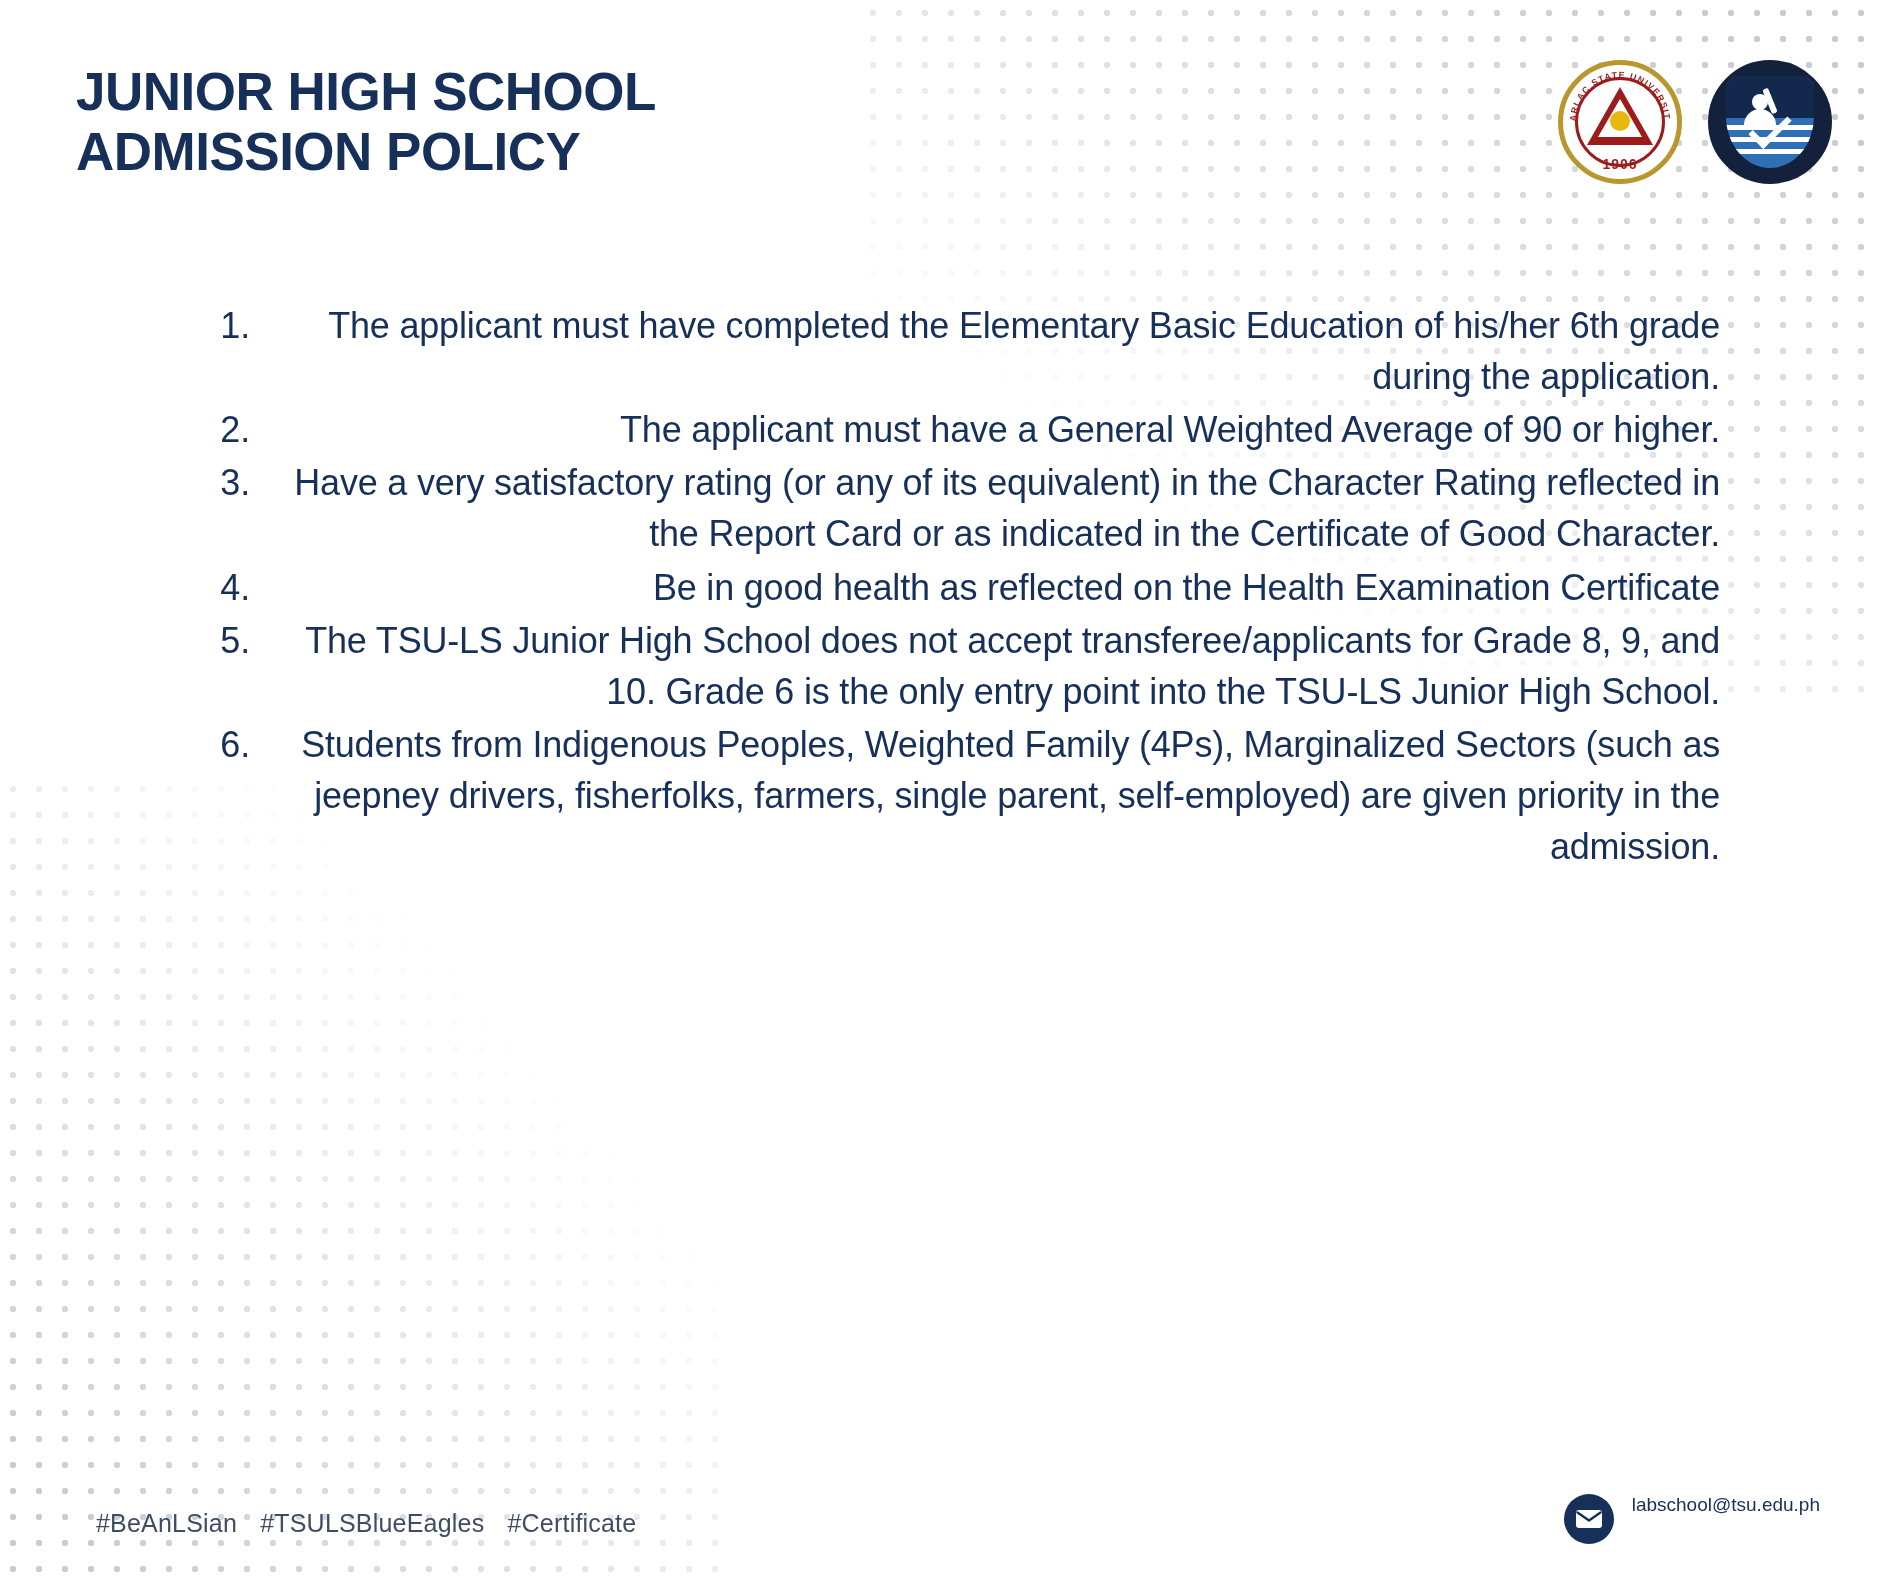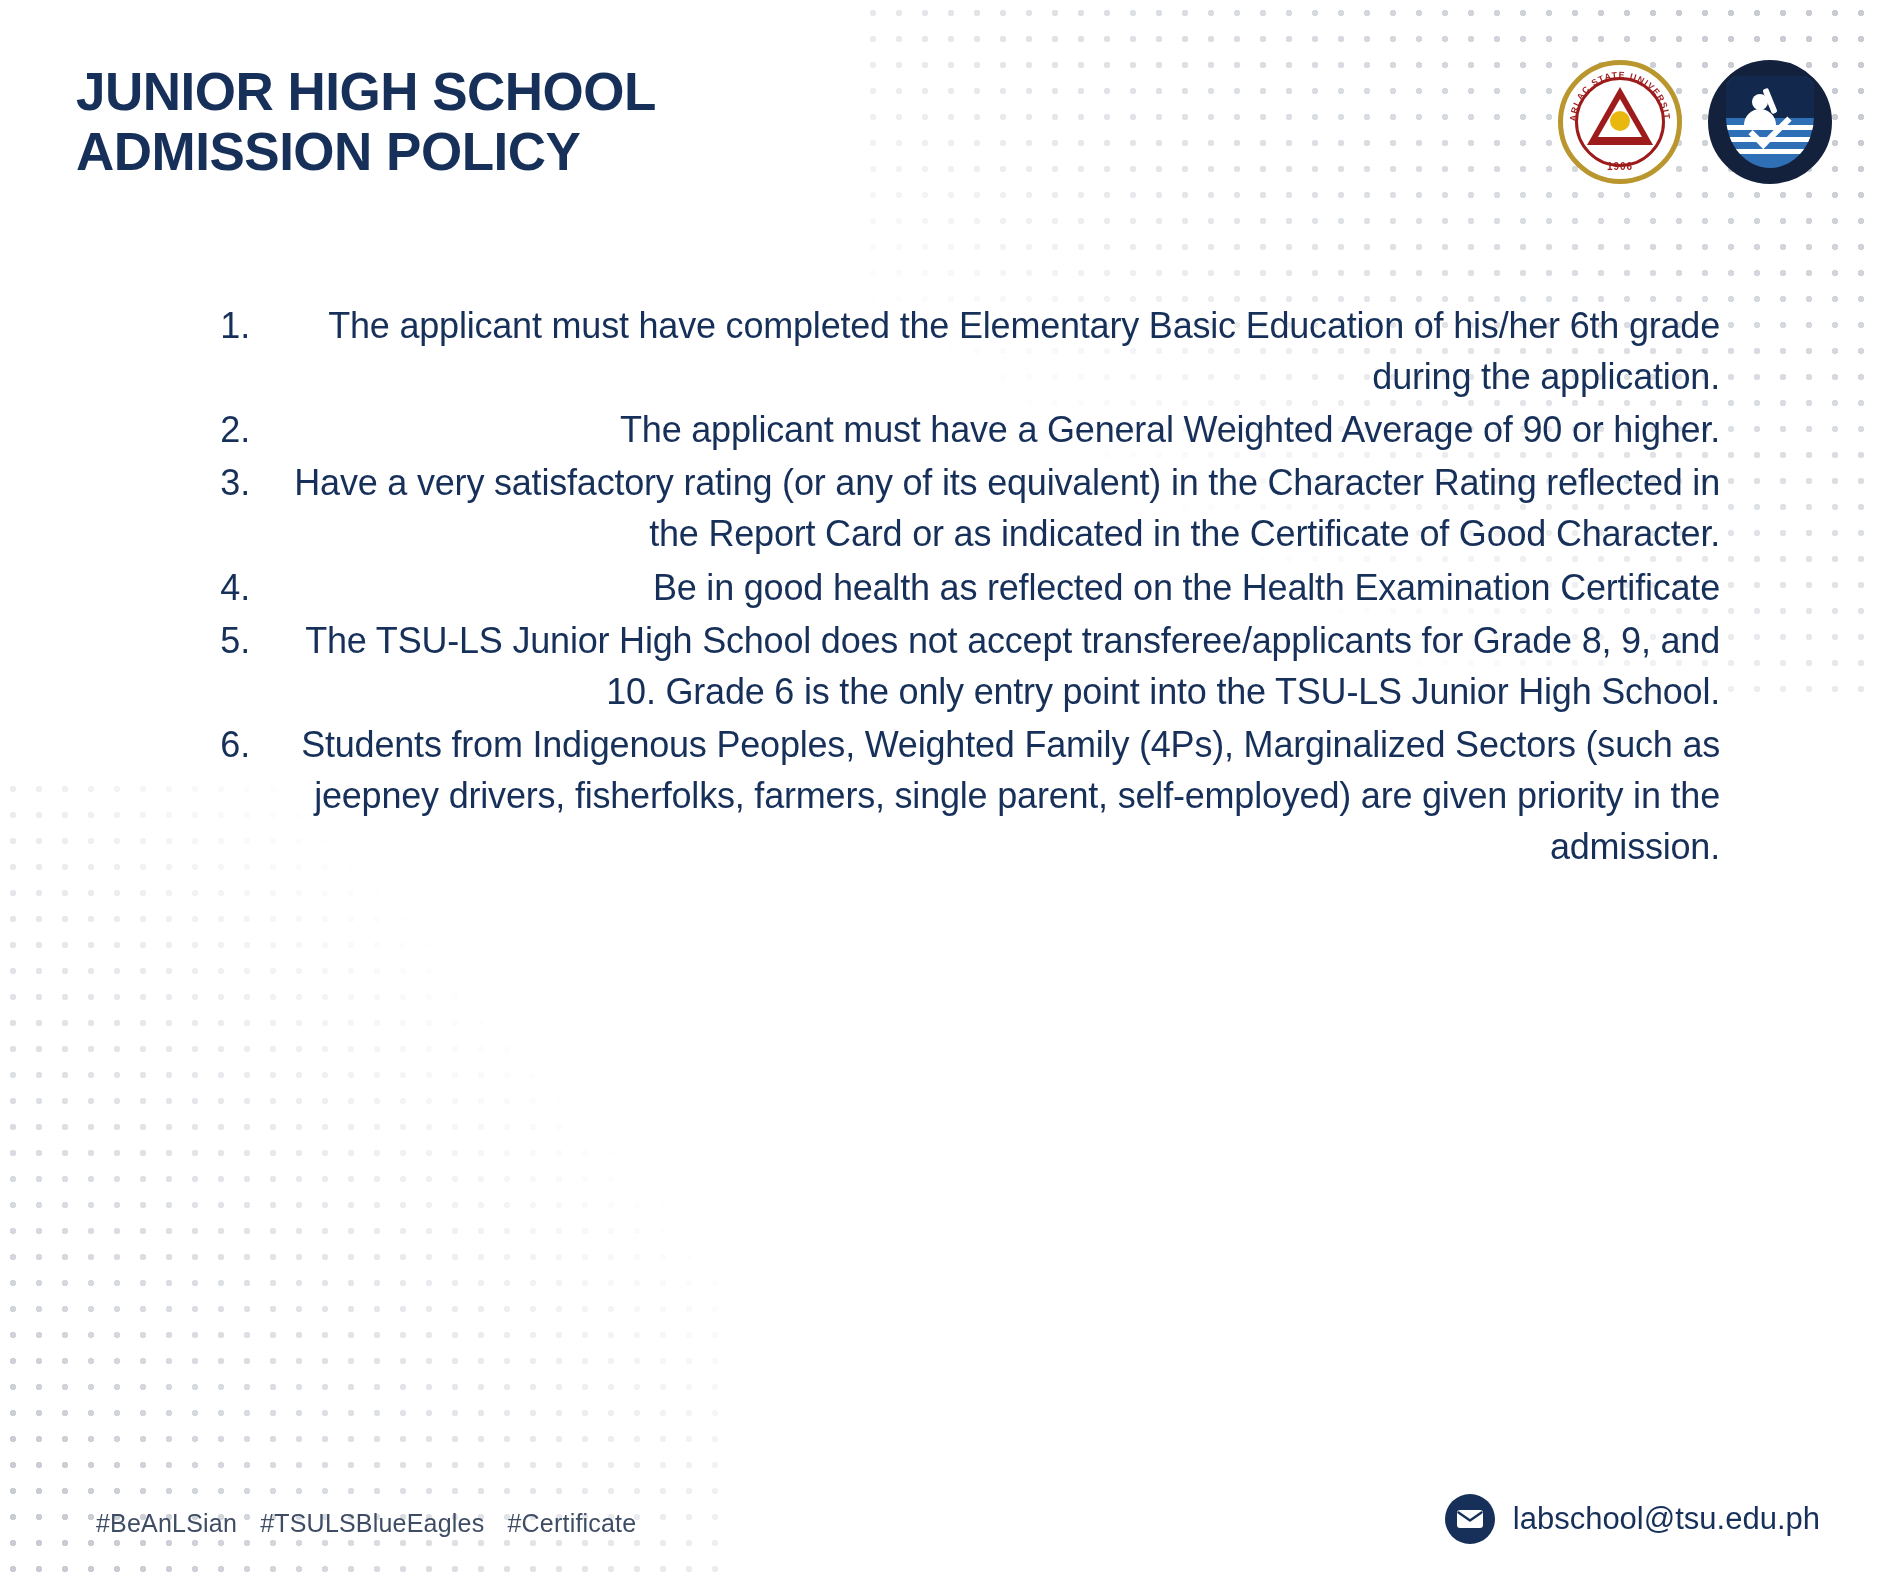--- a/index.html
+++ b/index.html
@@ -116,21 +116,21 @@
     transform: translateX(-50%);
     width: 20px; height: 20px;
     border-radius: 50%;
     background: #e8b80f;
   }
   .seal-tsu .year {
     position: absolute;
     left: 0; right: 0;
     bottom: 7px;
     text-align: center;
-    font-size: 10px;
+    font-size: 14px;
     font-weight: 700;
     color: #9e1b1b;
     letter-spacing: 1px;
   }
   .seal-tsu .arc {
     position: absolute;
     inset: 0;
   }
   .seal-tsu .arc text {
     font-size: 9.5px;
@@ -246,23 +246,22 @@
     color: #3f4d64;
     letter-spacing: 0.2px;
   }
   .footer-tags span { margin-right: 16px; margin-top: 20px; }
 
   .footer-email {
     position: absolute;
     right: 60px;
     bottom: 32px;
     display: flex;
-    align-items: center;
     gap: 18px;
-    font-size: 31px;
+    font-size: 19px;
     color: #16305a;
   }
   .mail-badge {
     width: 50px;
     height: 50px;
     border-radius: 50%;
     background: #16305a;
     display: flex;
     align-items: center;
     justify-content: center;

